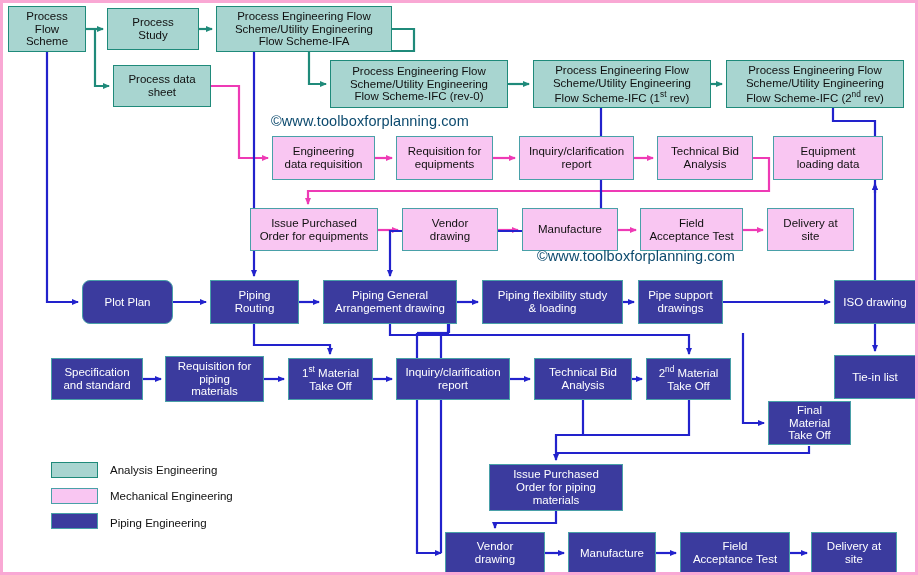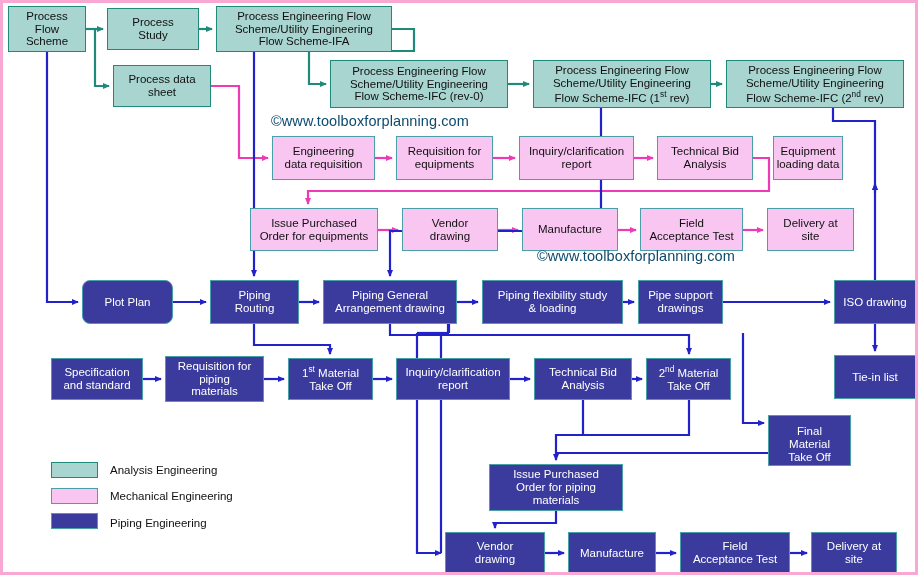--- a/index.html
+++ b/index.html
@@ -248,21 +248,21 @@
   </div>
 
   <div class="node mech" style="left:516px;top:133px;width:115px;height:44px;">
     <span>Inquiry/clarification<br>report</span>
   </div>
 
   <div class="node mech" style="left:654px;top:133px;width:96px;height:44px;">
     <span>Technical Bid<br>Analysis</span>
   </div>
 
-  <div class="node mech" style="left:770px;top:133px;width:70px;height:44px;align-items:center;">
+  <div class="node mech" style="left:770px;top:133px;width:110px;height:44px;align-items:center;">
     <span>Equipment<br>loading data</span>
   </div>
 
   <div class="node mech" style="left:247px;top:205px;width:128px;height:43px;">
     <span>Issue Purchased<br>Order for equipments</span>
   </div>
 
   <div class="node mech" style="left:399px;top:205px;width:96px;height:43px;">
     <span>Vendor<br>drawing</span>
   </div>
@@ -324,21 +324,21 @@
   </div>
 
   <div class="node pipe" style="left:643px;top:355px;width:85px;height:42px;">
     <span>2<sup>nd</sup> Material<br>Take Off</span>
   </div>
 
   <div class="node pipe" style="left:831px;top:352px;width:82px;height:44px;">
     <span>Tie-in list</span>
   </div>
 
-  <div class="node pipe" style="left:765px;top:412px;width:83px;height:51px;align-items:flex-end;">
+  <div class="node pipe" style="left:765px;top:398px;width:83px;height:44px;">
     <span>Final<br>Material<br>Take Off</span>
   </div>
 
   <div class="node pipe" style="left:486px;top:461px;width:134px;height:47px;">
     <span>Issue Purchased<br>Order for piping<br>materials</span>
   </div>
 
   <div class="node pipe" style="left:442px;top:529px;width:100px;height:42px;">
     <span>Vendor<br>drawing</span>
   </div>

